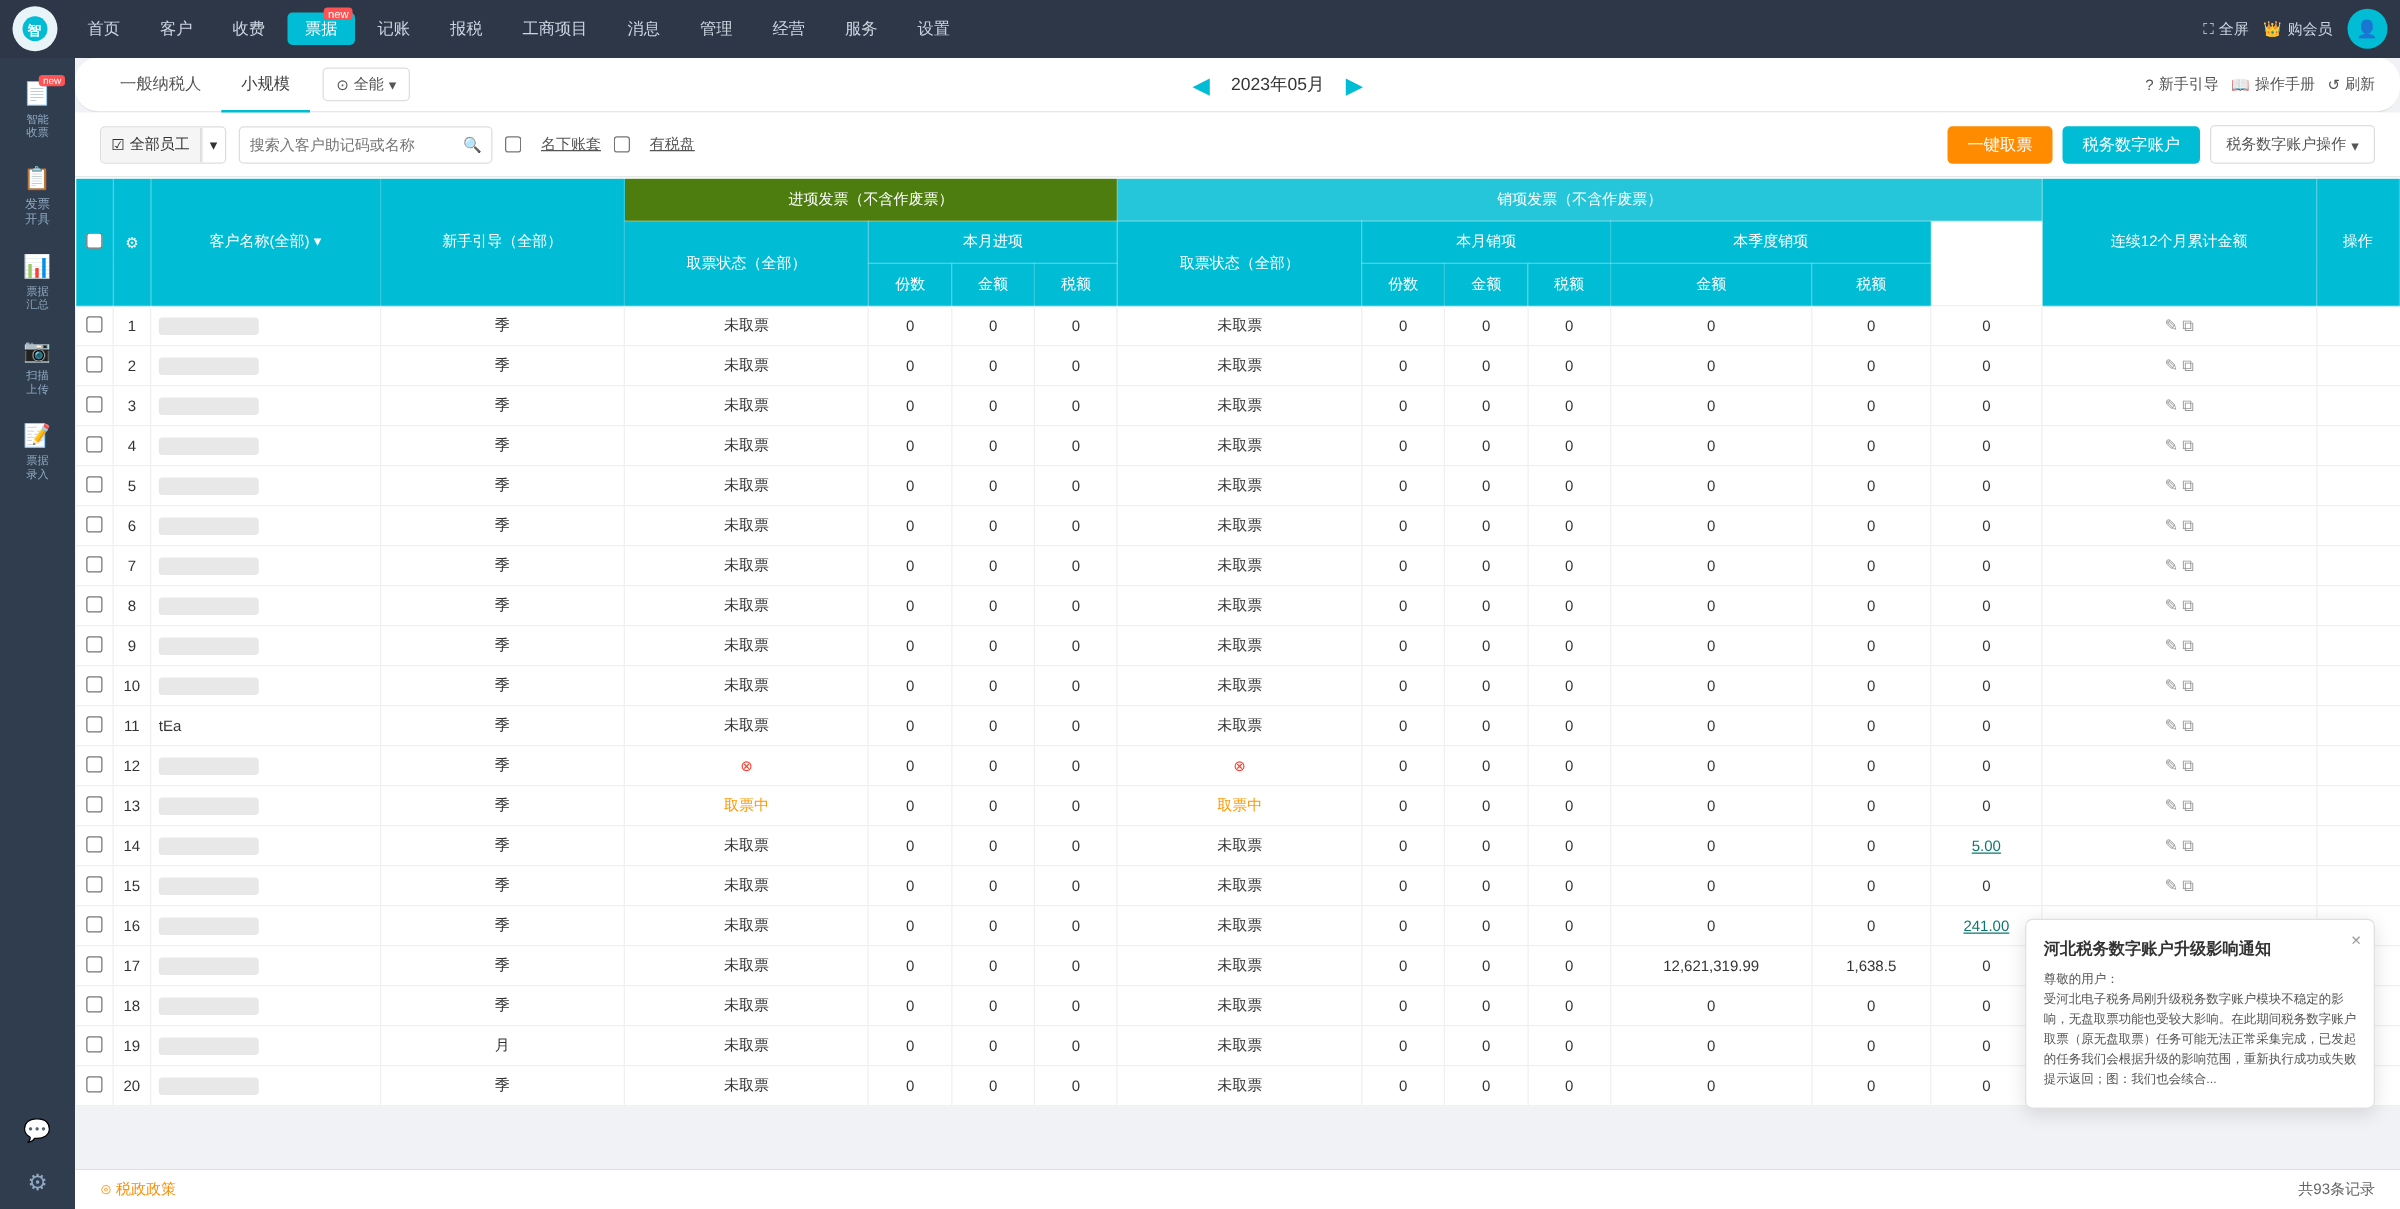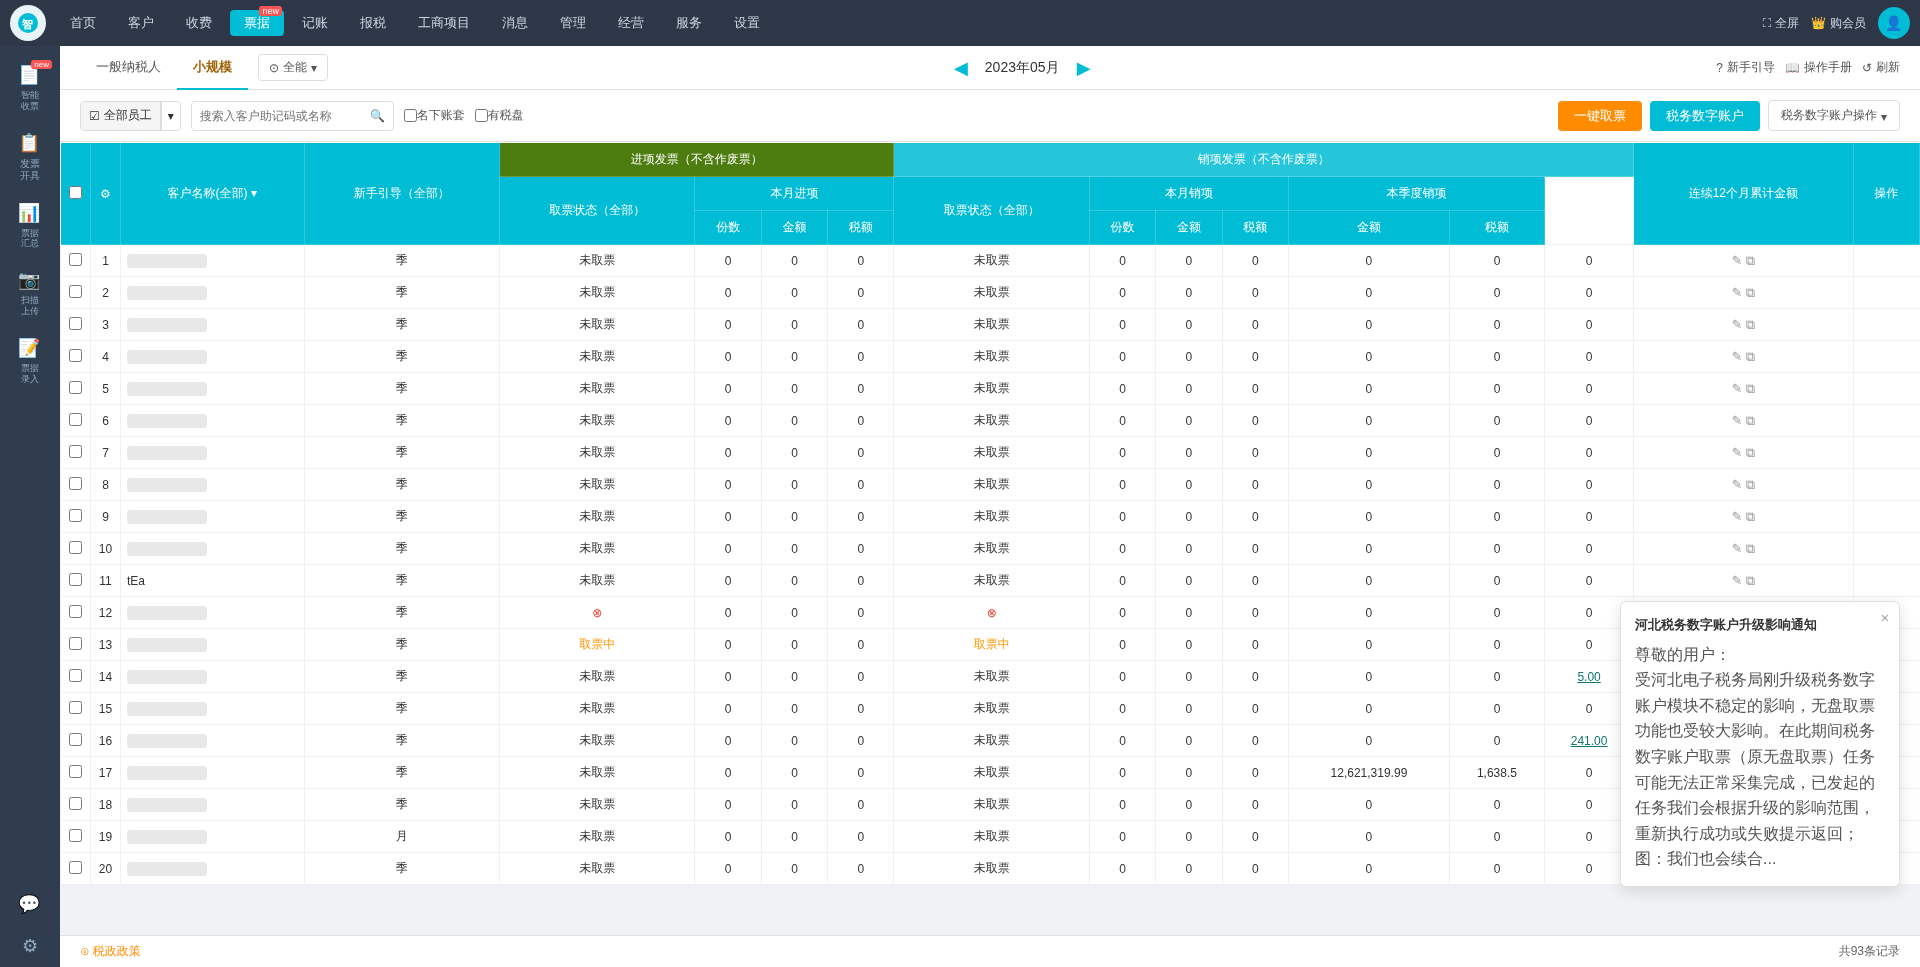--- a/index.html
+++ b/index.html
@@ -107,33 +107,34 @@
       min-height: calc(967px - 46px);
     }
 
     
     .sub-tabs {
       background: #fff;
       border-bottom: 1px solid #e0e0e0;
       display: flex; align-items: center;
       padding: 0 20px;
       height: 44px;
+      border-radius: 19px;
     }
     .sub-tab {
       padding: 12px 16px;
       cursor: pointer;
       color: #555;
       font-size: 13px;
       border-bottom: 2px solid transparent;
       display: flex; align-items: center; gap: 6px;
     }
     .sub-tab.active {
-      color: #a16207;
+      color: #404040;
       border-bottom-color: #00bcd4;
-      font-weight: 700;
+      font-weight: 400;
     }
     .sub-tab-scope {
       display: flex; align-items: center; gap: 4px;
       padding: 4px 10px;
       border: 1px solid #ddd;
       border-radius: 4px;
       margin-left: 10px;
       cursor: pointer;
       color: #555;
     }
@@ -194,22 +195,22 @@
       position: relative;
     }
     .search-icon-btn {
       position: absolute;
       right: 8px; top: 50%;
       transform: translateY(-50%);
       cursor: pointer;
       color: #999;
     }
     .checkbox-label {
-      display: flex; gap: 0;
-      cursor: pointer; font-size: 12px; color: #555;
+      display: flex; gap: 16px;
+      cursor: pointer; font-size: 12px; color: #555; text-decoration: underline;
     }
     .toolbar-right {
       margin-left: auto;
       display: flex; align-items: center; gap: 8px;
     }
     .btn-primary {
       background: #ff8c00;
       color: #fff;
       border: none;
       border-radius: 4px;
@@ -293,21 +294,21 @@
       border: 1px solid #e0e0e0;
       border-radius: 6px;
       box-shadow: 0 4px 16px rgba(0,0,0,0.12);
       z-index: 200;
       padding: 14px;
     }
     .notif-title {
       font-size: 13px; font-weight: bold; color: #333; margin-bottom: 8px;
     }
     .notif-body {
-      font-size: 16px; color: #555; line-height: 1.6;
+      font-size: 10px; color: #555; line-height: 1.6;
     }
     .notif-close {
       position: absolute;
       top: 8px; right: 10px;
       cursor: pointer; color: #999; font-size: 14px;
     }
 
     
     .status-bar {
       position: fixed;

